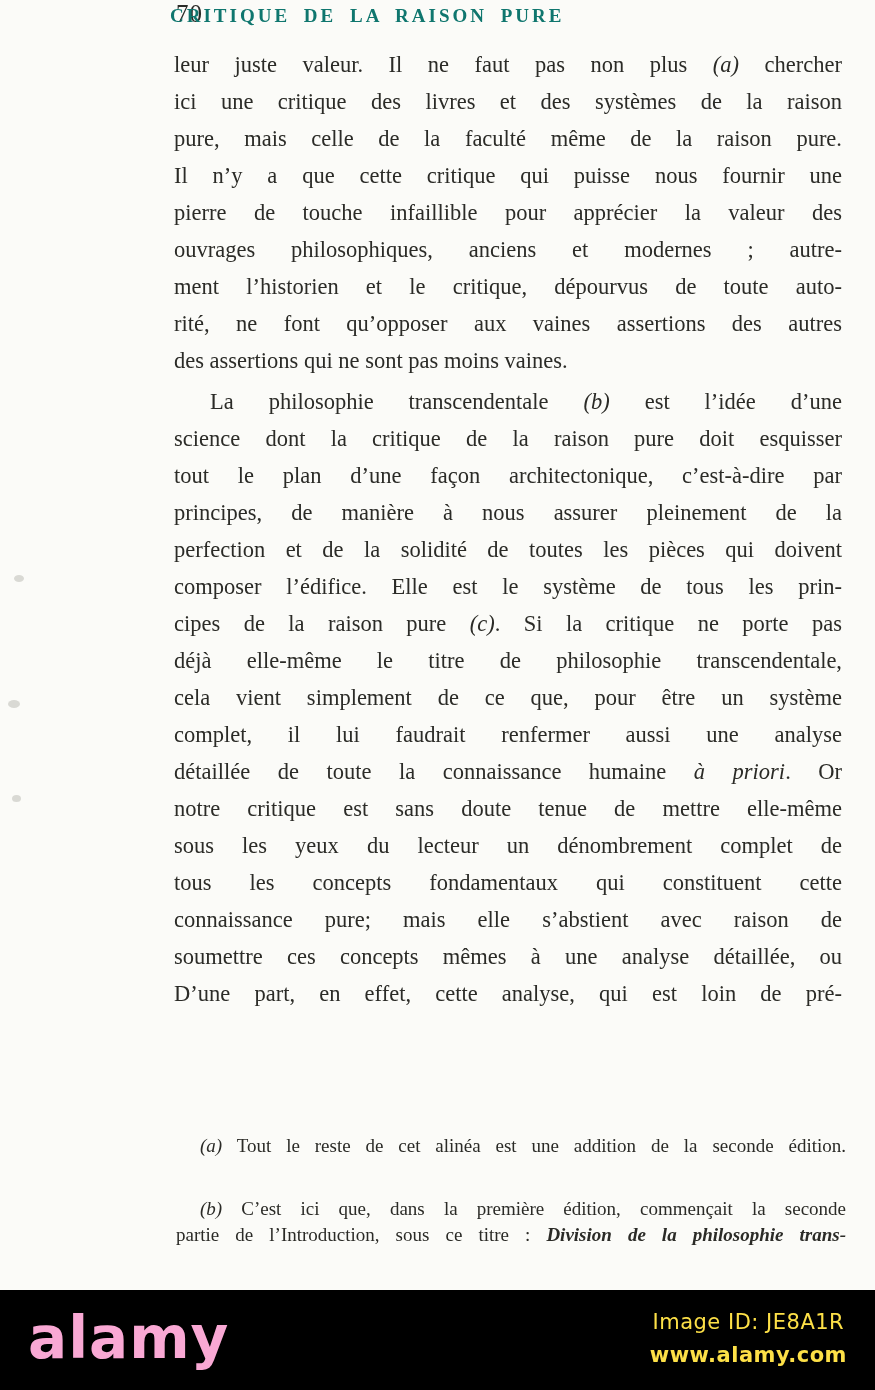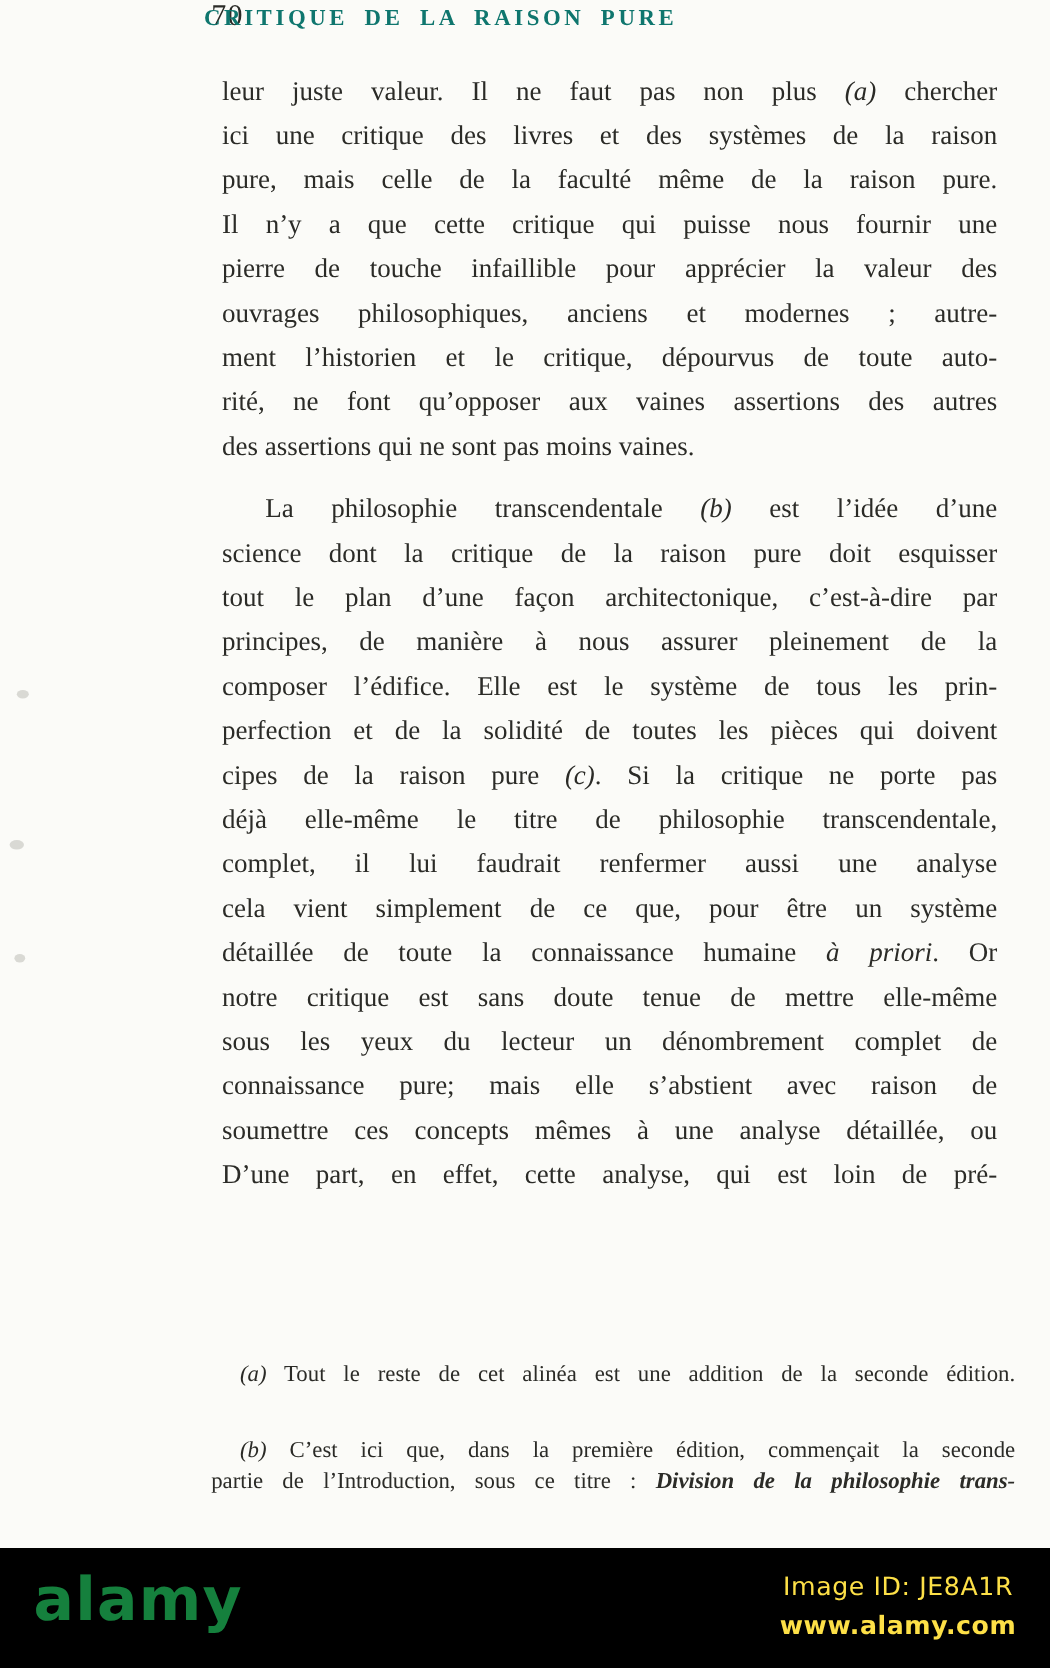--- a/index.html
+++ b/index.html
@@ -38,21 +38,21 @@
     color: #0f766e;
   }
   
   .body-text {
     position: absolute;
     top: 42px;
     left: 170px;
     width: 676px;
     font-size: 22.5px;
   }
-  .para { margin: 15px; }
+  .para { margin: 4px; }
   .line {
     line-height: 37px;
     text-align: justify;
     text-align-last: justify;
   }
   .line.short { text-align-last: left; }
   .line.indent { padding-left: 36px; }
   .it { font-style: italic; }
   .bd { font-weight: bold; }
   
@@ -85,24 +85,24 @@
     left: 0;
     top: 1290px;
     width: 875px;
     height: 100px;
     background: #000000;
   }
   .alamy-logo {
     position: absolute;
     left: 28px;
     top: 14px;
-    color: #15803d;
+    color: #f9a8d4;
     font-family: "DejaVu Sans", sans-serif;
     font-weight: bold;
-    font-size: 50px;
+    font-size: 58px;
     letter-spacing: 1px;
   }
   .wm-right {
     position: absolute;
     right: 28px;
     top: 20px;
     text-align: center;
     color: #fde047;
     font-family: "DejaVu Sans", sans-serif;
   }
@@ -135,29 +135,30 @@
         <div class="line"><span>ouvrages philosophiques, anciens et modernes ; autre-</span></div>
         <div class="line"><span>ment l’historien et le critique, dépourvus de toute auto-</span></div>
         <div class="line"><span>rité, ne font qu’opposer aux vaines assertions des autres</span></div>
         <div class="line short"><span>des assertions qui ne sont pas moins vaines.</span></div>
       </div>
       <div class="para">
         <div class="line indent"><span>La philosophie transcendentale </span><span class="it">(b)</span><span> est l’idée d’une</span></div>
         <div class="line"><span>science dont la critique de la raison pure doit esquisser</span></div>
         <div class="line"><span>tout le plan d’une façon architectonique, c’est-à-dire par</span></div>
         <div class="line"><span>principes, de manière à nous assurer pleinement de la</span></div>
+        <div class="line"><span>perfection et de la solidité de toutes les pièces qui doivent</span></div>
         <div class="line"><span>composer l’édifice. Elle est le système de tous les prin-</span></div>
-        <div class="line"><span>perfection et de la solidité de toutes les pièces qui doivent</span></div>
         <div class="line"><span>cipes de la raison pure </span><span class="it">(c)</span><span>. Si la critique ne porte pas</span></div>
         <div class="line"><span>déjà elle-même le titre de philosophie transcendentale,</span></div>
+        <div class="line"><span>cela vient simplement de ce que, pour être un système</span></div>
         <div class="line"><span>complet, il lui faudrait renfermer aussi une analyse</span></div>
-        <div class="line"><span>cela vient simplement de ce que, pour être un système</span></div>
         <div class="line"><span>détaillée de toute la connaissance humaine </span><span class="it">à priori</span><span>. Or</span></div>
         <div class="line"><span>notre critique est sans doute tenue de mettre elle-même</span></div>
         <div class="line"><span>sous les yeux du lecteur un dénombrement complet de</span></div>
+        <div class="line"><span>tous les concepts fondamentaux qui constituent cette</span></div>
         <div class="line"><span>connaissance pure; mais elle s’abstient avec raison de</span></div>
         <div class="line"><span>soumettre ces concepts mêmes à une analyse détaillée, ou</span></div>
         <div class="line"><span>D’une part, en effet, cette analyse, qui est loin de pré-</span></div>
       </div>
     </div>
 
   <div class="footnotes" id="footnotes">
       <div class="fn-line indent"><span class="it">(a)</span><span> Tout le reste de cet alinéa est une addition de la seconde édition.</span></div>
       <div class="fn-line indent"><span class="it">(b)</span><span> C’est ici que, dans la première édition, commençait la seconde</span></div>
       <div class="fn-line"><span>partie de l’Introduction, sous ce titre : </span><span class="it bd">Division de la philosophie trans-</span></div>

